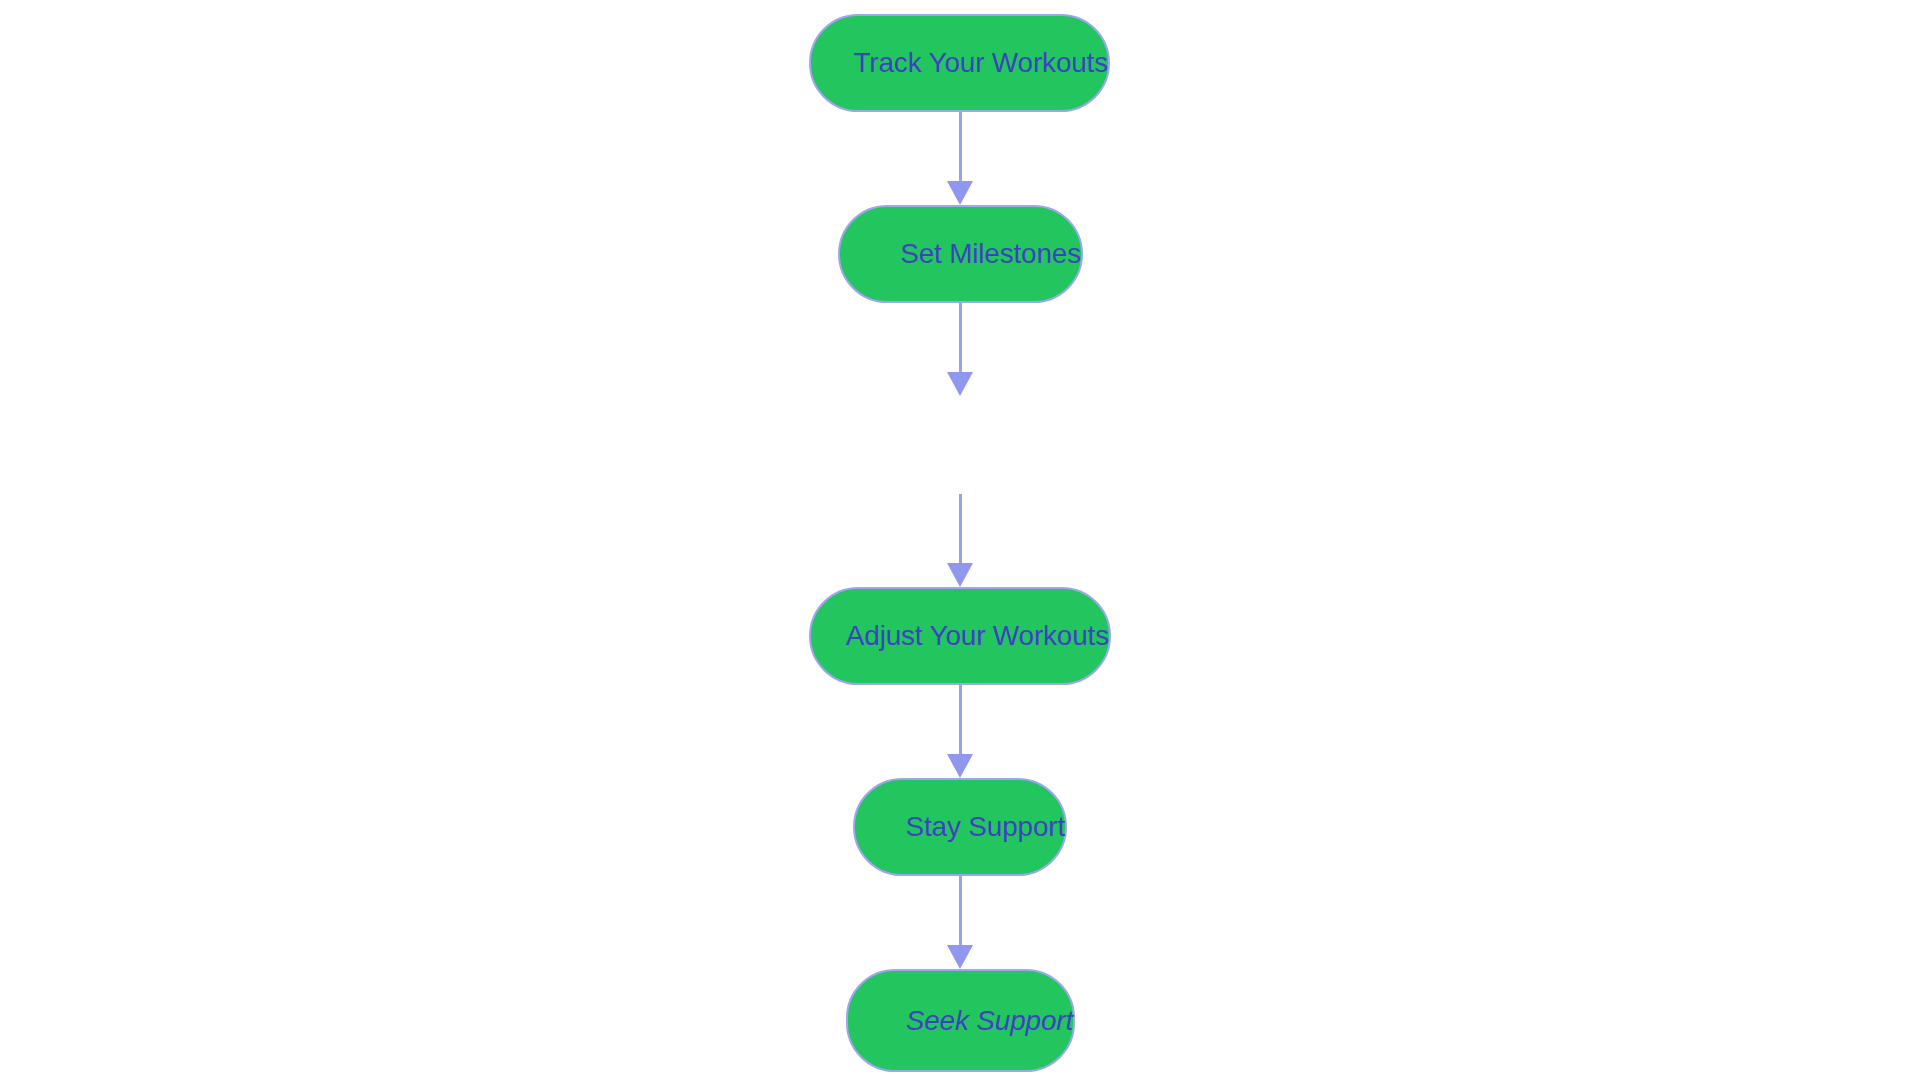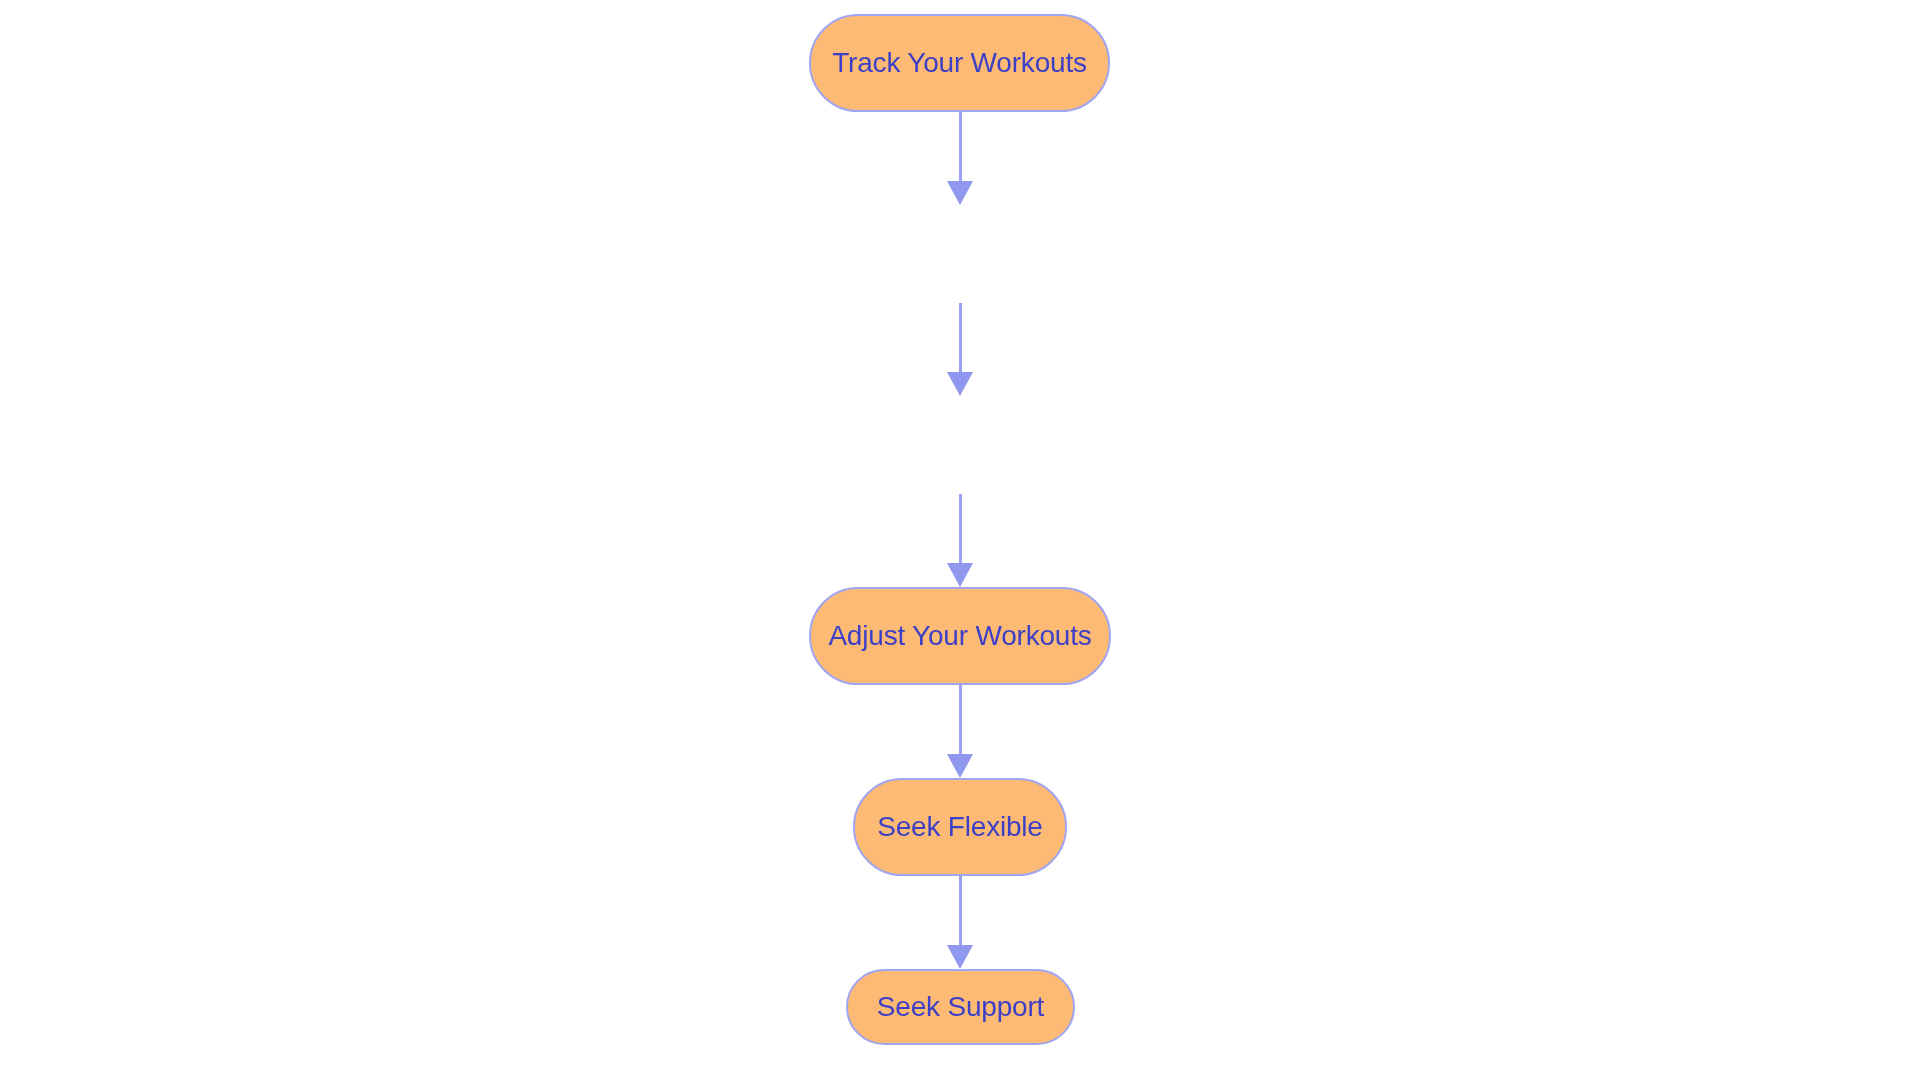--- a/index.html
+++ b/index.html
@@ -11,39 +11,39 @@
   .canvas {
     position: relative;
     width: 1920px;
     height: 1083px;
     background: #ffffff;
     overflow: hidden;
   }
   .node {
     position: absolute;
     box-sizing: border-box;
-    background: #fdba74;
+    background: #22c55e;
     border: 2px solid #9fa5f0;
     border-radius: 49px;
     display: flex;
     align-items: center;
-    justify-content: center;
+    justify-content: flex-end;
   }
   .node-label {
     font-size: 28px;
     letter-spacing: -0.2px;
     color: #3d40c6;
     white-space: nowrap;
   }
   .node-1 { left: 809px; top: 14px;  width: 301px; height: 98px; }
   .node-2 { left: 838px; top: 205px; width: 245px; height: 98px; }
   .node-3 { left: 808px; top: 396px; width: 305px; height: 98px; }
   .node-4 { left: 809px; top: 587px; width: 302px; height: 98px; }
   .node-5 { left: 853px; top: 778px; width: 214px; height: 98px; }
-  .node-6 { left: 846px; top: 969px; width: 229px; height: 76px; }
+  .node-6 { left: 846px; top: 969px; width: 229px; height: 103px; font-style: italic; }
 
   .arrow {
     position: absolute;
     left: 947px;
     width: 26px;
     height: 93px;
   }
   .arrow-line {
     position: absolute;
     left: 11.5px;
@@ -75,20 +75,23 @@
 
   <div class="node node-1">
     <span class="node-label">Track Your Workouts</span>
   </div>
 
   <div class="arrow arrow-1">
     <div class="arrow-line"></div>
     <div class="arrow-head"></div>
   </div>
 
+  <div class="node node-2">
+    <span class="node-label">Set Milestones</span>
+  </div>
 
   <div class="arrow arrow-2">
     <div class="arrow-line"></div>
     <div class="arrow-head"></div>
   </div>
 
 
   <div class="arrow arrow-3">
     <div class="arrow-line"></div>
     <div class="arrow-head"></div>
@@ -97,21 +100,21 @@
   <div class="node node-4">
     <span class="node-label">Adjust Your Workouts</span>
   </div>
 
   <div class="arrow arrow-4">
     <div class="arrow-line"></div>
     <div class="arrow-head"></div>
   </div>
 
   <div class="node node-5">
-    <span class="node-label">Seek Flexible</span>
+    <span class="node-label">Stay Support</span>
   </div>
 
   <div class="arrow arrow-5">
     <div class="arrow-line"></div>
     <div class="arrow-head"></div>
   </div>
 
   <div class="node node-6">
     <span class="node-label">Seek Support</span>
   </div>

